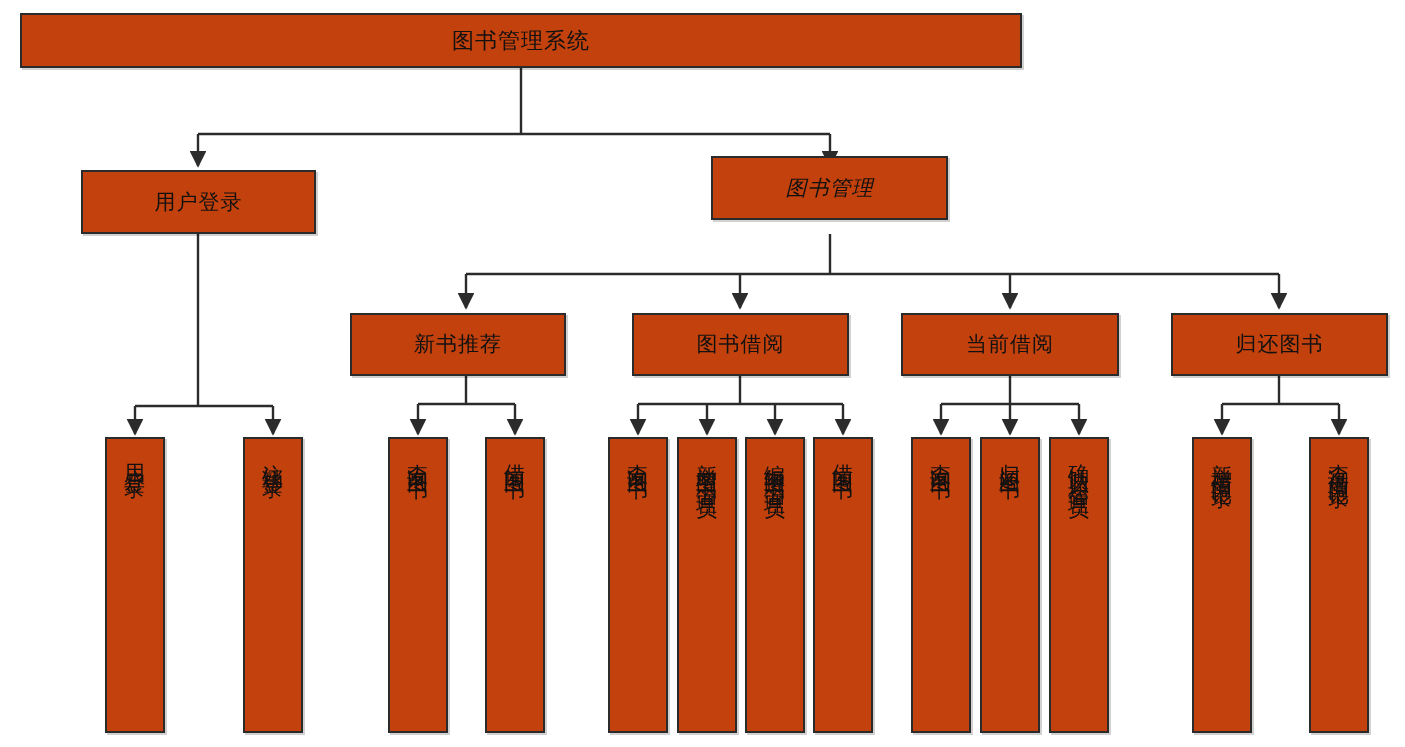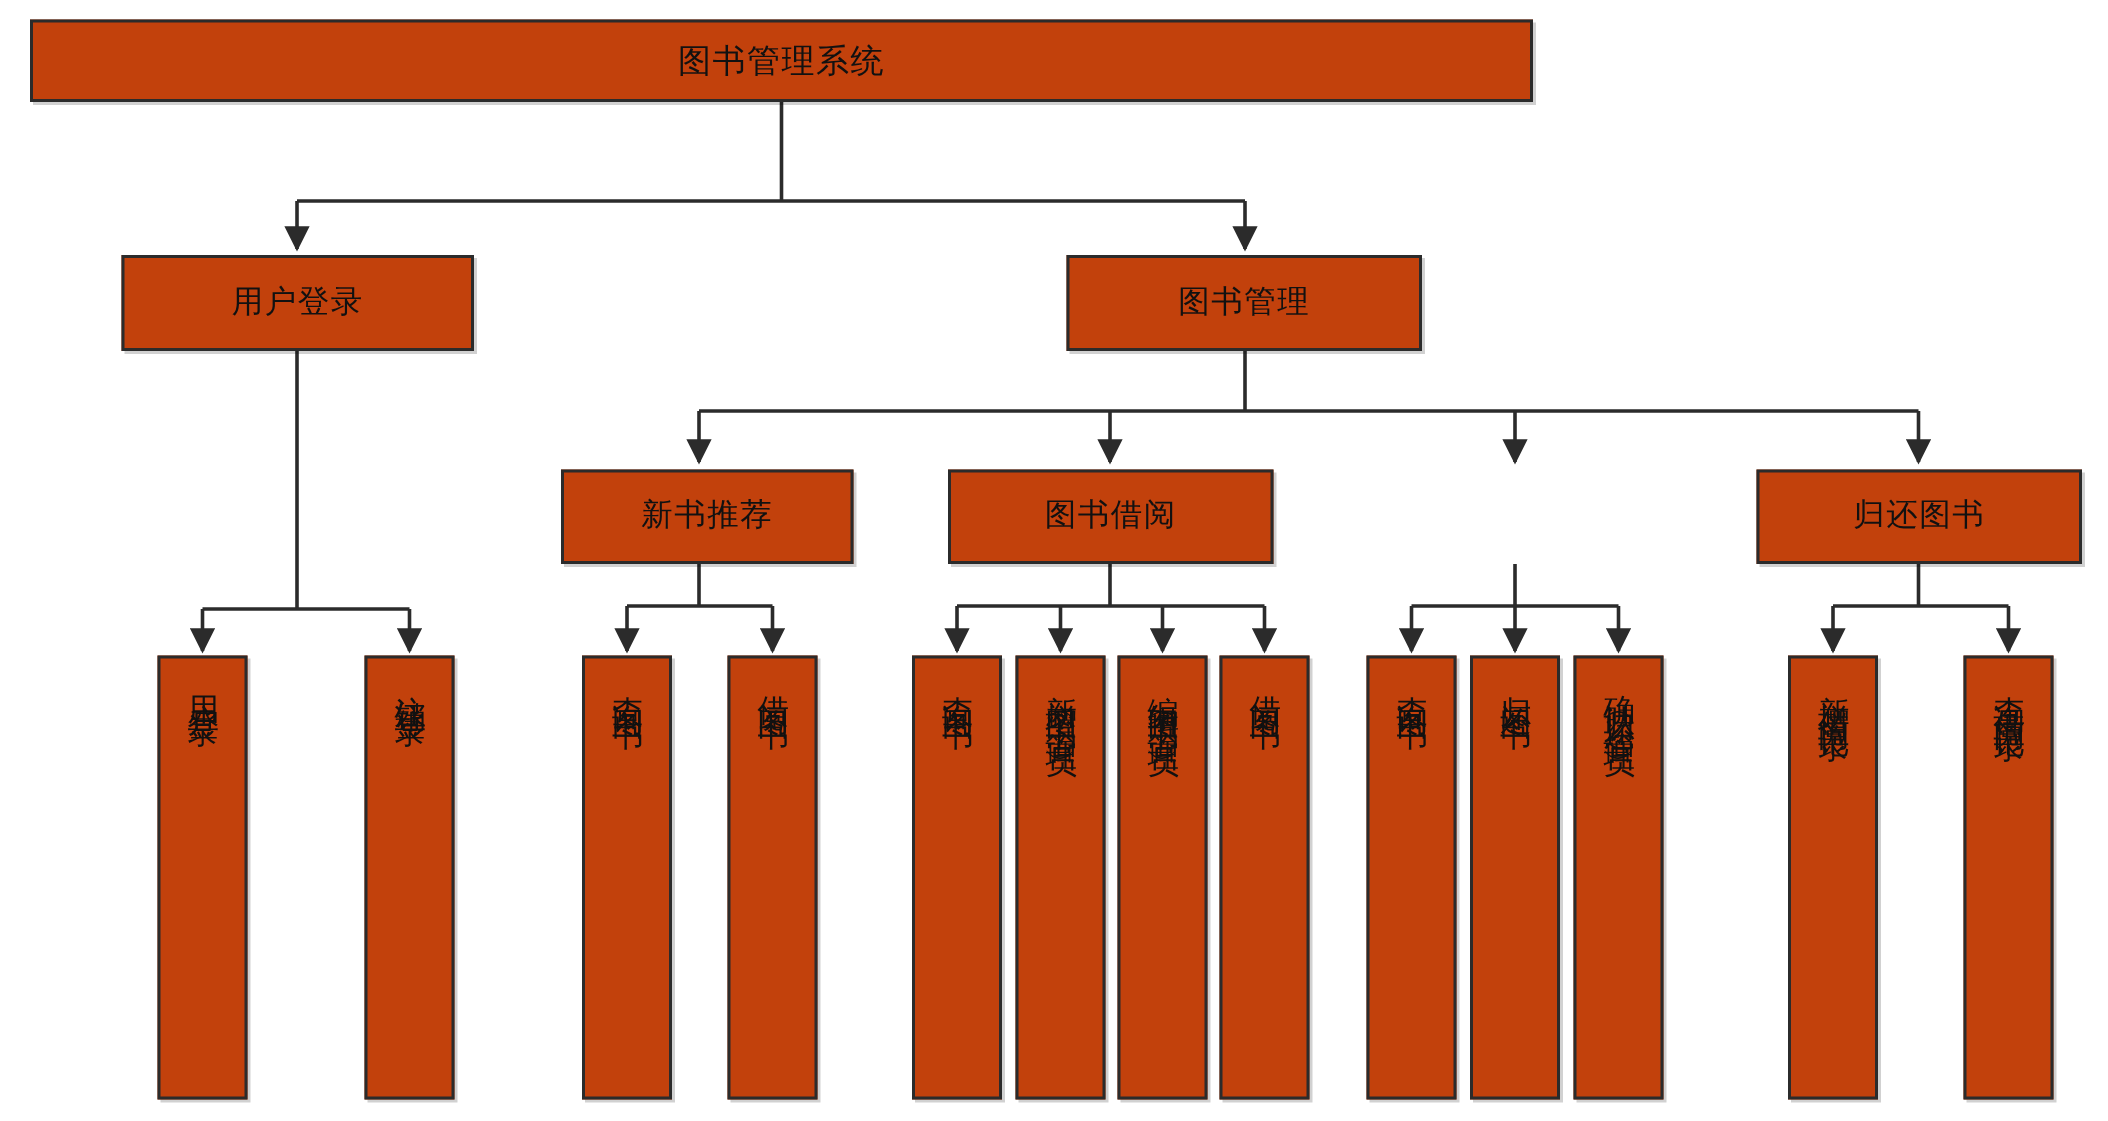--- a/index.html
+++ b/index.html
@@ -124,29 +124,32 @@
     </g>
   </svg>
 
   <div class="node root" style="left:20px; top:13px; width:1002px; height:55px;">
     <span class="label">图书管理系统</span>
   </div>
 
   <div class="node" style="left:81px; top:170px; width:235px; height:64px;">
     <span class="label">用户登录</span>
   </div>
-  <div class="node" style="left:711px; top:170px; width:237px; height:64px;">
+  <div class="node" style="left:711px; top:156px; width:237px; height:64px;font-style:italic;">
     <span class="label">图书管理</span>
   </div>
 
-  <div class="node" style="left:374px; top:313px; width:195px; height:63px;text-align:center;">
+  <div class="node" style="left:350px; top:313px; width:216px; height:63px;text-align:center;">
     <span class="label">新书推荐</span>
   </div>
   <div class="node" style="left:632px; top:313px; width:217px; height:63px;">
     <span class="label">图书借阅</span>
+  </div>
+  <div class="node" style="left:901px; top:313px; width:218px; height:63px;">
+    <span class="label">当前借阅</span>
   </div>
   <div class="node" style="left:1171px; top:313px; width:217px; height:63px;">
     <span class="label">归还图书</span>
   </div>
 
   <div class="node vert" style="left:105px; top:437px; width:60px; height:296px;">
     <span class="label">用户登录</span>
   </div>
   <div class="node vert" style="left:243px; top:437px; width:60px; height:296px;">
     <span class="label">注销登录</span>

